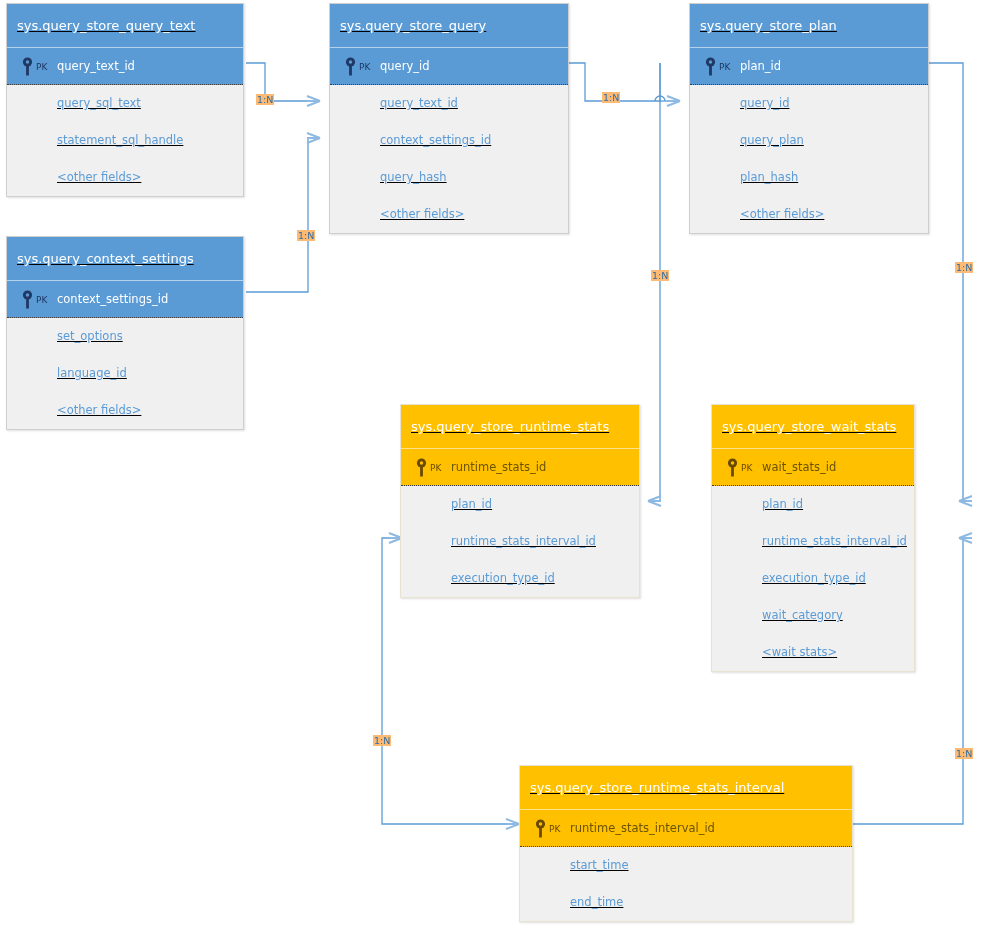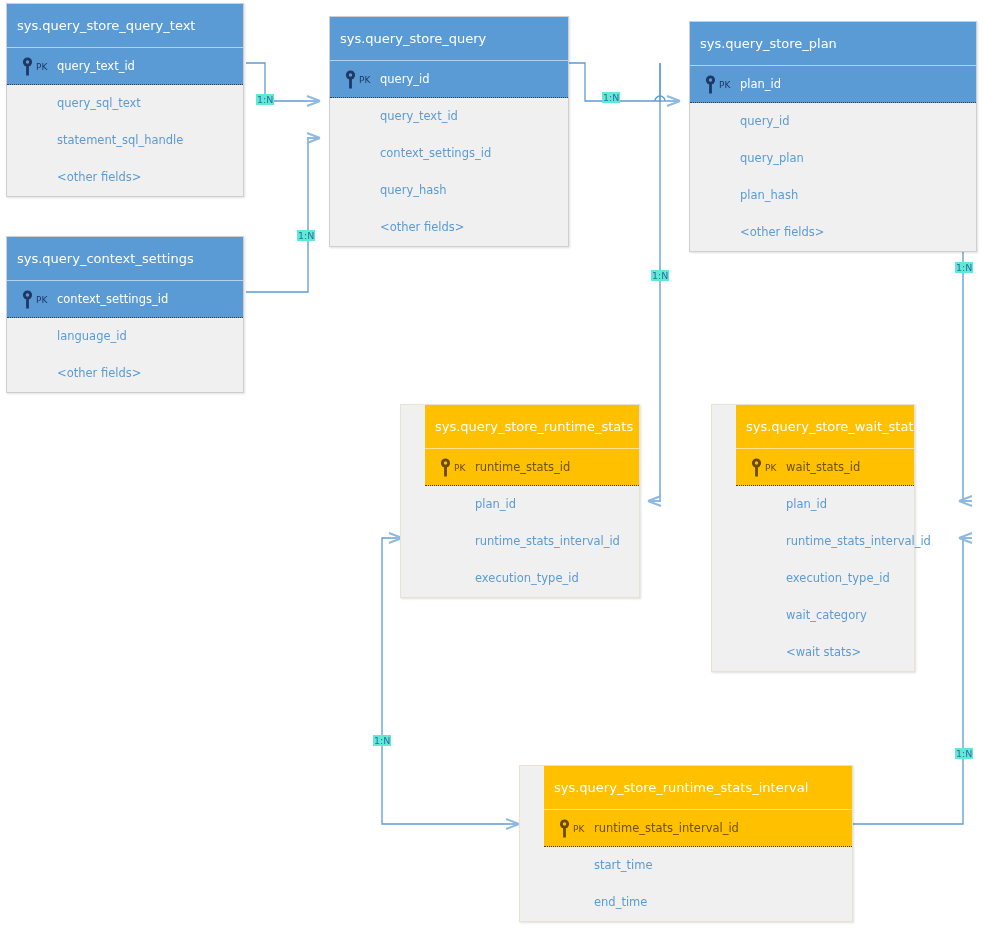--- a/index.html
+++ b/index.html
@@ -5,26 +5,26 @@
   html,body{margin:0;padding:0;background:#ffffff;}
   body{width:983px;height:933px;position:relative;
        font-family:"DejaVu Sans","Liberation Sans",sans-serif;
        -webkit-font-smoothing:antialiased;}
   #canvas{position:absolute;left:0;top:0;width:983px;height:933px;overflow:hidden;}
 
   
   #wires{position:absolute;left:0;top:0;width:983px;height:933px;z-index:1;}
 
   .rel-label{position:absolute;z-index:3;font-size:9.5px;color:#2f6ea5;
-       background:#5eead4;padding:0 1px;line-height:11px;white-space:nowrap;}
+       background:#fdba74;padding:0 1px;line-height:11px;white-space:nowrap;}
 
   
   .entity{position:absolute;z-index:2;box-sizing:border-box;
           background:#f0f0f0;border:1px solid #d8d8d8;
-          box-shadow:1px 1px 2px rgba(0,0,0,0.13);}
+          box-shadow:1px 1px 2px rgba(0,0,0,0.13);text-decoration:underline;}
   .ent-title{box-sizing:border-box;height:44px;line-height:44px;
           padding:0 0 0 10px;font-size:13px;color:#ffffff;white-space:nowrap;
           overflow:hidden;}
   .ent-pk{box-sizing:border-box;height:37px;position:relative;
           border-bottom:1px dotted #3c3c3c;}
   .ent-pk .pk-name{position:absolute;left:50px;top:0;line-height:37px;
           font-size:11.5px;white-space:nowrap;}
   .pk-tag{position:absolute;left:29px;top:0;line-height:39px;font-size:9px;text-align:center;}
   .key-icon{position:absolute;left:14px;top:9px;width:13px;height:19px;}
   .ent-field{box-sizing:border-box;height:37px;line-height:37px;
@@ -35,21 +35,21 @@
   .blue .ent-pk{background:#5b9bd5;}
   .blue .ent-pk .pk-name{color:#ffffff;}
   .blue .pk-tag{color:#1f3864;}
   .blue{border-color:#cfcfcf;}
 
   
   .orange .ent-title{background:#ffc000;}
   .orange .ent-pk{background:#ffc000;}
   .orange .ent-pk .pk-name{color:#6b5300;}
   .orange .pk-tag{color:#6b4a00;}
-  .orange{border-color:#e8e2d2;padding-left:24px;}
+  .orange{border-color:#e8e2d2;}
 
   
   .ent-title{border-bottom:1px solid rgba(255,255,255,0.55);}
 </style>
 </head>
 <body>
 
 <div id="canvas">
 
   <svg id="wires" viewBox="0 0 983 933" width="983" height="933">
@@ -125,42 +125,43 @@
     <div class="ent-title">sys.query_context_settings</div>
     <div class="ent-pk">
       <svg class="key-icon" viewBox="0 0 13 19">
         <circle cx="6.5" cy="5" r="4.6" fill="#1f3864"></circle>
           <circle cx="6.5" cy="5" r="1.7" fill="#5b9bd5"></circle>
         <rect x="5.1" y="8" width="2.8" height="10.5" fill="#1f3864"></rect>
       </svg>
       <span class="pk-tag">PK</span>
       <span class="pk-name">context_settings_id</span>
     </div>
+    <div class="ent-field">set_options</div>
     <div class="ent-field">language_id</div>
     <div class="ent-field">&lt;other fields&gt;</div>
   </div>
 
-  <div class="entity blue" style="left:329px;top:16px;width:240px;">
+  <div class="entity blue" style="left:329px;top:3px;width:240px;">
     <div class="ent-title">sys.query_store_query</div>
     <div class="ent-pk">
       <svg class="key-icon" viewBox="0 0 13 19">
         <circle cx="6.5" cy="5" r="4.6" fill="#1f3864"></circle>
           <circle cx="6.5" cy="5" r="1.7" fill="#5b9bd5"></circle>
         <rect x="5.1" y="8" width="2.8" height="10.5" fill="#1f3864"></rect>
       </svg>
       <span class="pk-tag">PK</span>
       <span class="pk-name">query_id</span>
     </div>
     <div class="ent-field">query_text_id</div>
     <div class="ent-field">context_settings_id</div>
     <div class="ent-field">query_hash</div>
     <div class="ent-field">&lt;other fields&gt;</div>
   </div>
 
-  <div class="entity blue" style="left:689px;top:21px;width:288px;">
+  <div class="entity blue" style="left:689px;top:3px;width:240px;">
     <div class="ent-title">sys.query_store_plan</div>
     <div class="ent-pk">
       <svg class="key-icon" viewBox="0 0 13 19">
         <circle cx="6.5" cy="5" r="4.6" fill="#1f3864"></circle>
           <circle cx="6.5" cy="5" r="1.7" fill="#5b9bd5"></circle>
         <rect x="5.1" y="8" width="2.8" height="10.5" fill="#1f3864"></rect>
       </svg>
       <span class="pk-tag">PK</span>
       <span class="pk-name">plan_id</span>
     </div>

